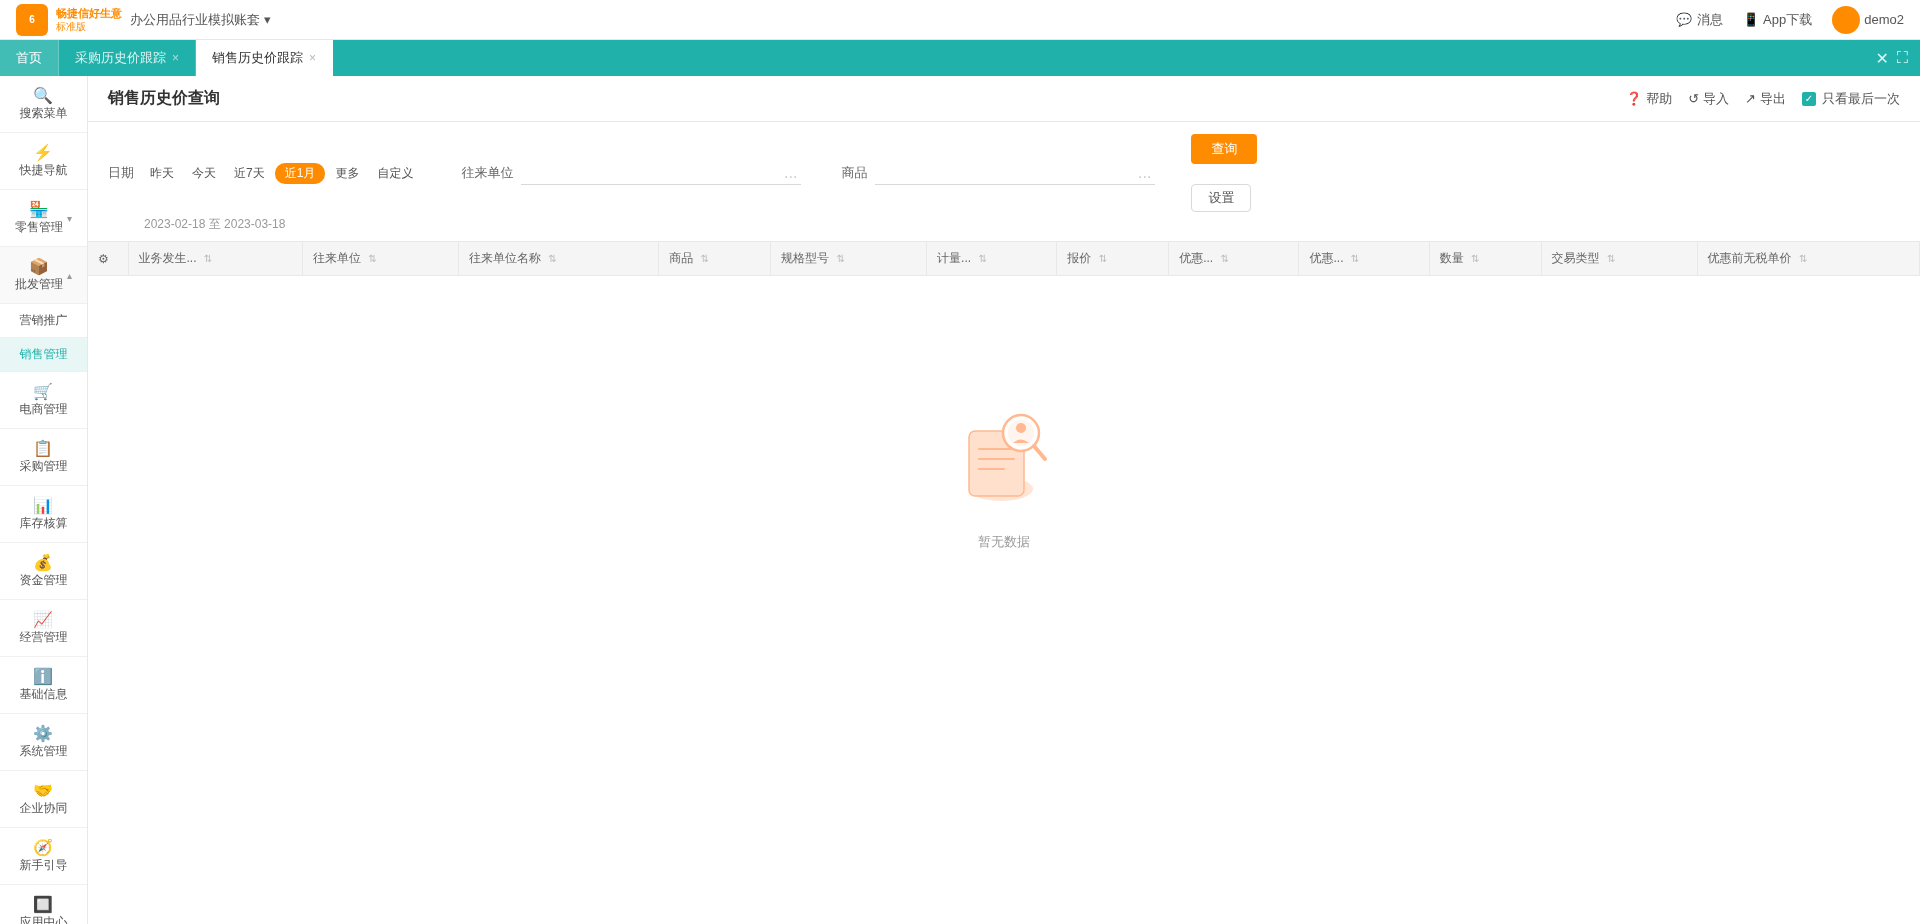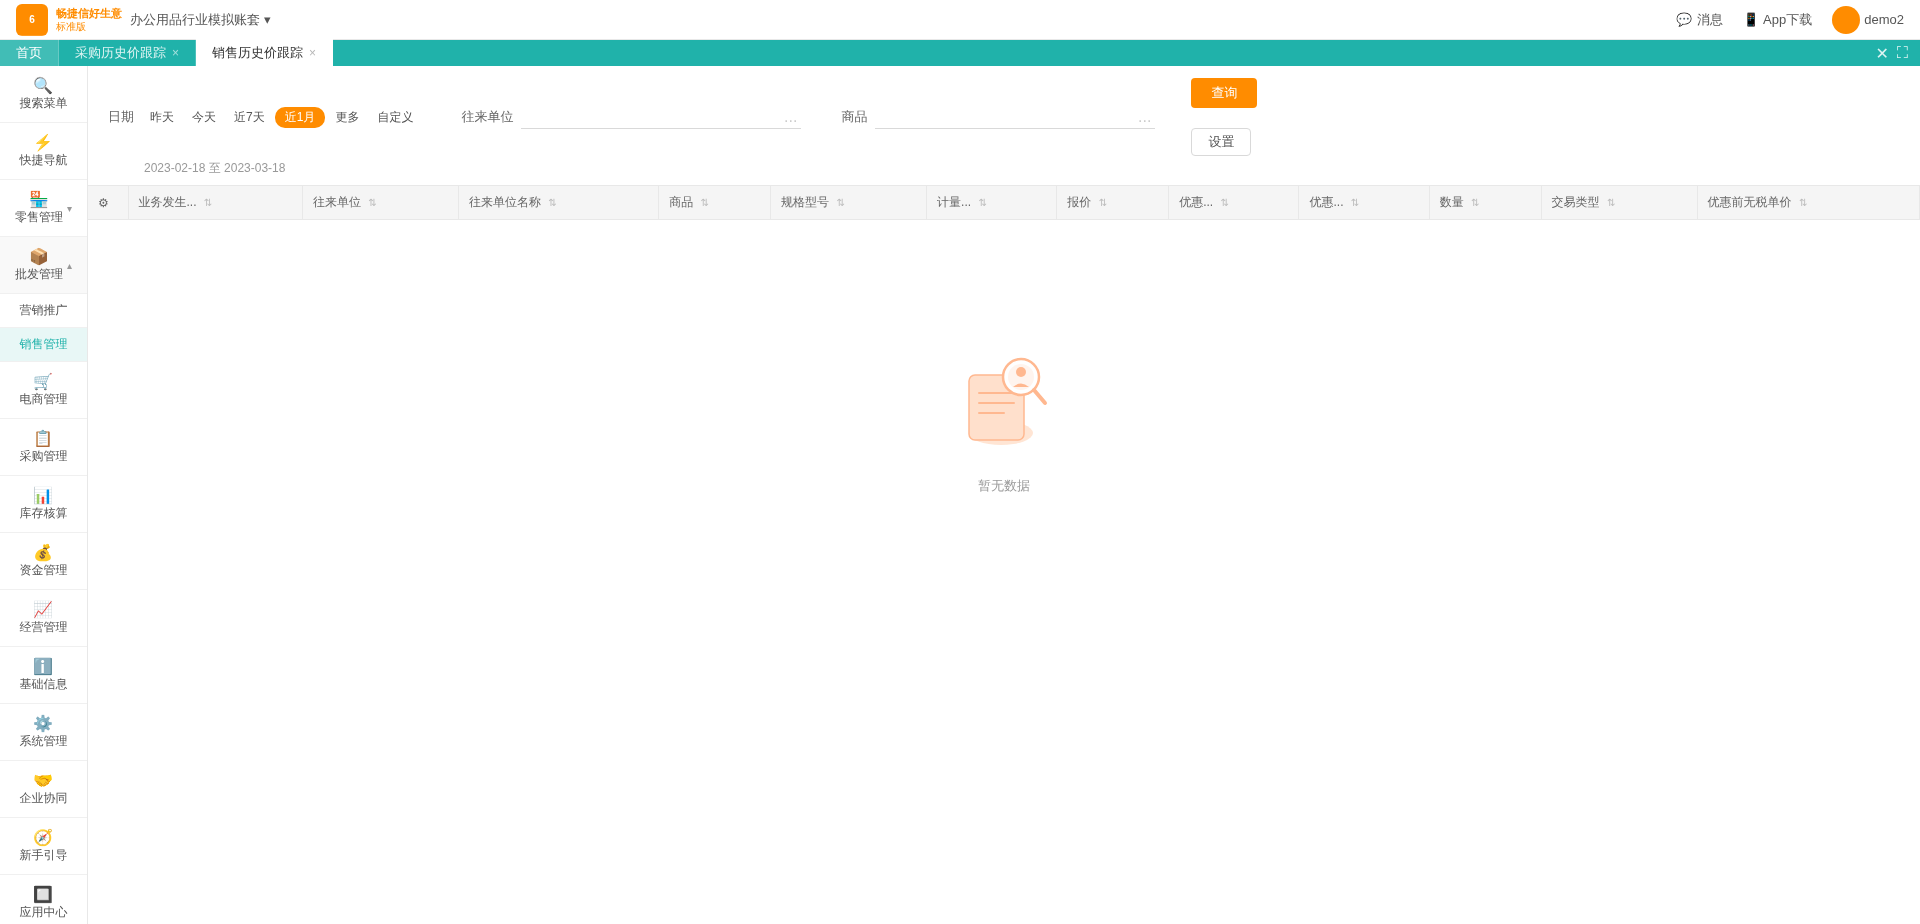--- a/index.html
+++ b/index.html
@@ -8,21 +8,21 @@
     
     .top-bar { height: 40px; background: #fff; border-bottom: 1px solid #e8e8e8; display: flex; align-items: center; padding: 0 16px; justify-content: space-between; }
     .top-bar-left { display: flex; align-items: center; gap: 8px; }
     .app-logo { width: 32px; height: 32px; background: #ff8c00; border-radius: 6px; display: flex; align-items: center; justify-content: center; color: white; font-size: 10px; font-weight: bold; }
     .workspace-selector { display: flex; align-items: center; gap: 4px; font-size: 13px; color: #555; cursor: pointer; }
     .top-bar-right { display: flex; align-items: center; gap: 20px; color: #555; font-size: 13px; }
     .top-bar-btn { display: flex; align-items: center; gap: 4px; cursor: pointer; }
     .avatar { width: 28px; height: 28px; border-radius: 50%; background: #ff8c00; display: flex; align-items: center; justify-content: center; color: white; font-size: 11px; }
 
     
-    .tab-bar { height: 26px; background: #20b2aa; display: flex; align-items: center; padding: 0 0; }
+    .tab-bar { height: 36px; background: #20b2aa; display: flex; align-items: center; padding: 0 0; }
     .tab { height: 36px; display: flex; align-items: center; padding: 0 16px; cursor: pointer; font-size: 13px; color: rgba(255,255,255,0.85); gap: 6px; border-right: 1px solid rgba(255,255,255,0.2); }
     .tab.home { background: rgba(255,255,255,0.15); color: white; }
     .tab.active { background: white; color: #333; }
     .tab-close { font-size: 12px; opacity: 0.7; cursor: pointer; }
     .tab-actions { margin-left: auto; display: flex; align-items: center; gap: 8px; padding-right: 12px; }
     .tab-action-btn { color: rgba(255,255,255,0.85); cursor: pointer; font-size: 16px; }
 
     
     .main-layout { display: flex; flex: 1; overflow: hidden; }
 
@@ -191,20 +191,41 @@
     </div>
     <div class="sidebar-item">
       <div style="font-size:16px;">🔲</div>
       <div>应用中心</div>
     </div>
 
   </div>
 
   <div class="content">
 
+    <div class="page-header">
+      <div class="page-title">销售历史价查询</div>
+      <div class="page-header-actions">
+        <div class="page-header-action">
+          <span>❓</span>
+          <span>帮助</span>
+        </div>
+        <div class="page-header-action">
+          <span>↺</span>
+          <span>导入</span>
+        </div>
+        <div class="page-header-action">
+          <span>↗</span>
+          <span>导出</span>
+        </div>
+        <div class="checkbox-only">
+          <div class="checkbox-sq"></div>
+          <span>只看最后一次</span>
+        </div>
+      </div>
+    </div>
 
     <div class="filter-bar">
       <div class="filter-row">
 
         <div class="filter-group">
           <span class="filter-label">日期</span>
           <div style="display:flex;align-items:center;gap:2px">
             <button class="date-btn">昨天</button>
             <button class="date-btn">今天</button>
             <button class="date-btn">近7天</button>

